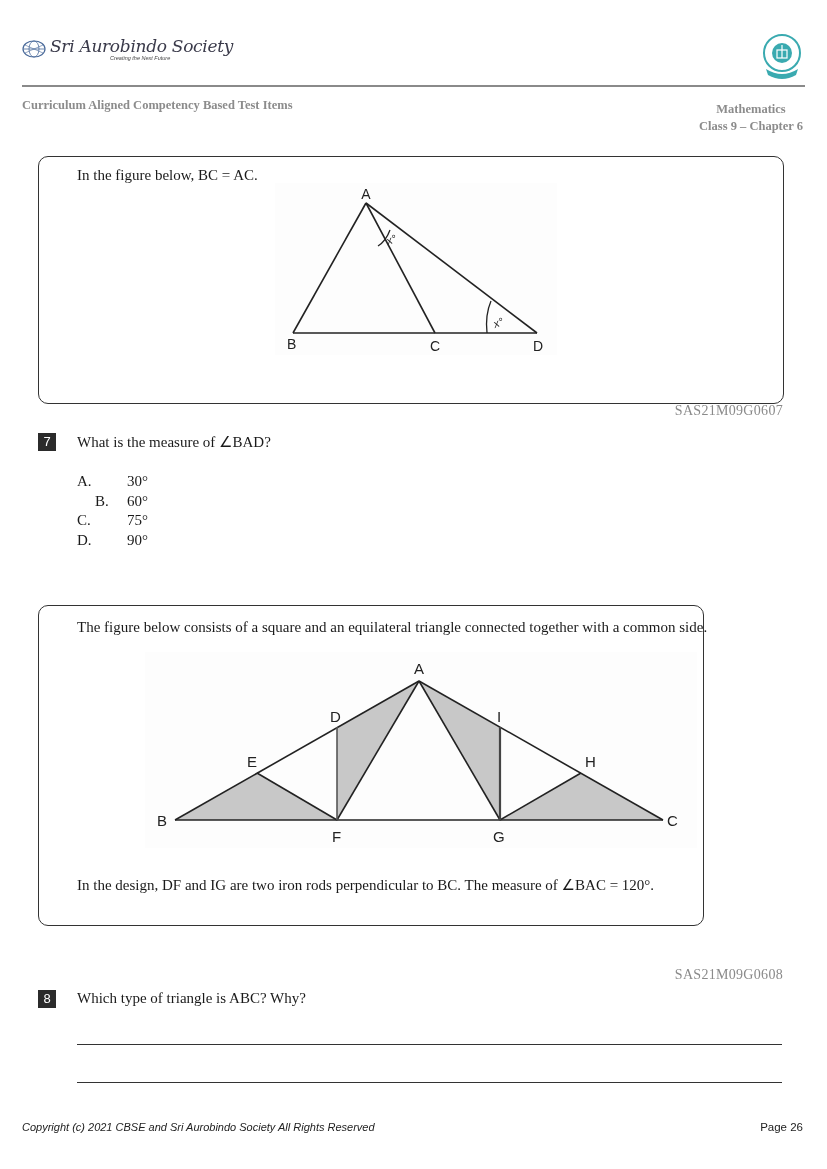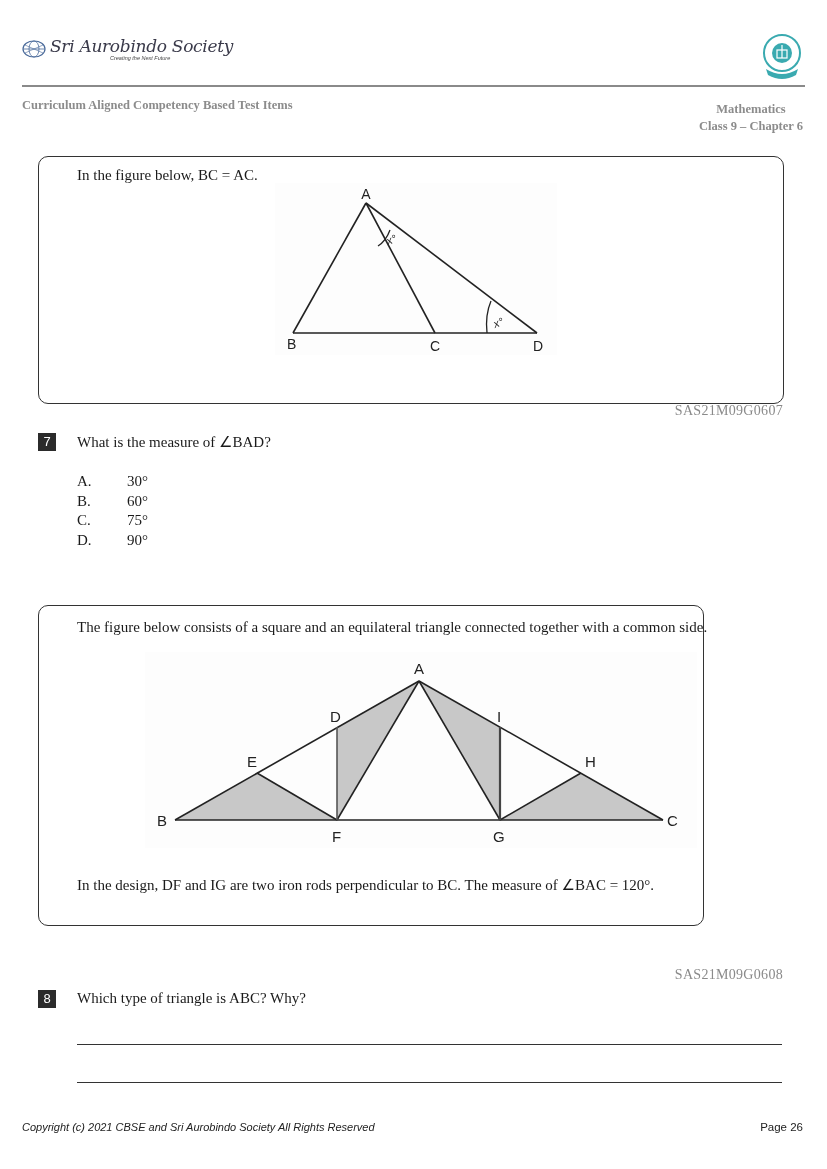--- a/index.html
+++ b/index.html
@@ -90,21 +90,21 @@
   </svg>
 </div>
 
 <div class="abs code" style="right:44px; top:403px;margin-left:20px;">SAS21M09G0607</div>
 <div class="abs q-num" style="left:38px; top:433px;">7</div>
 <div class="abs body-text" style="left:77px; top:433px;">What is the measure of ∠BAD?</div>
 
 <div class="opt-row" style="top:473px;">
   <span class="letter">A.</span><span>30°</span>
 </div>
-<div class="opt-row" style="top:493px;">
+<div class="opt-row" style="top:493px;text-align:center;">
   <span class="letter">B.</span><span>60°</span>
 </div>
 <div class="opt-row" style="top:512px;">
   <span class="letter">C.</span><span>75°</span>
 </div>
 <div class="opt-row" style="top:532px;">
   <span class="letter">D.</span><span>90°</span>
 </div>
 
 <div class="box box2">

